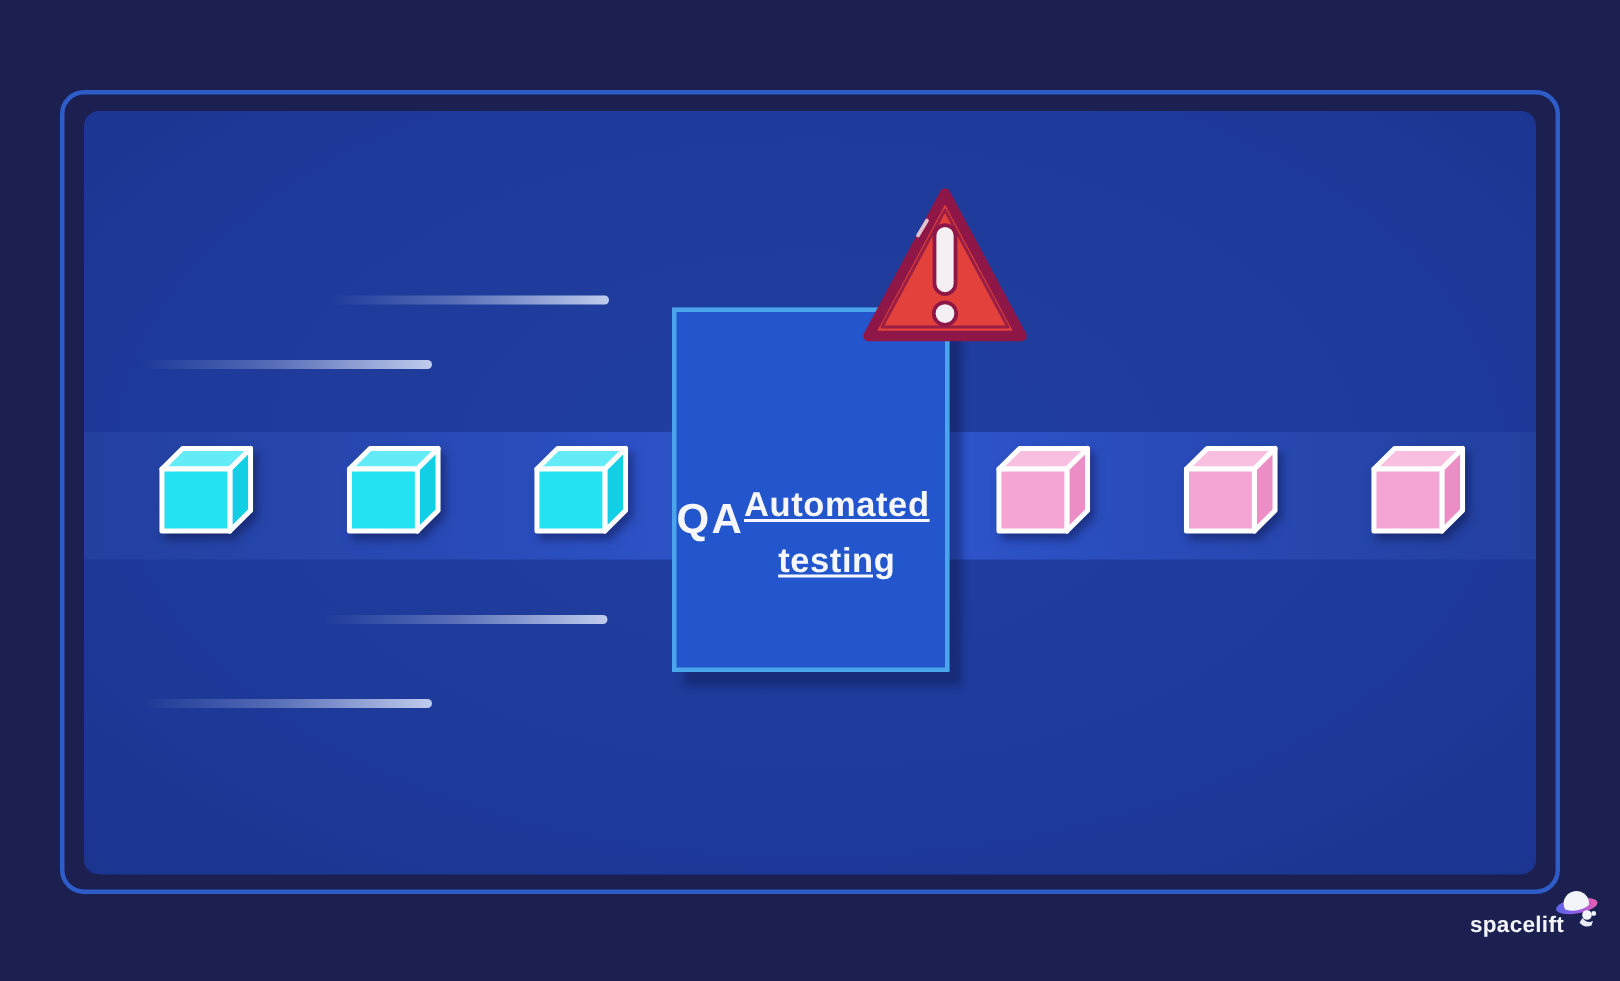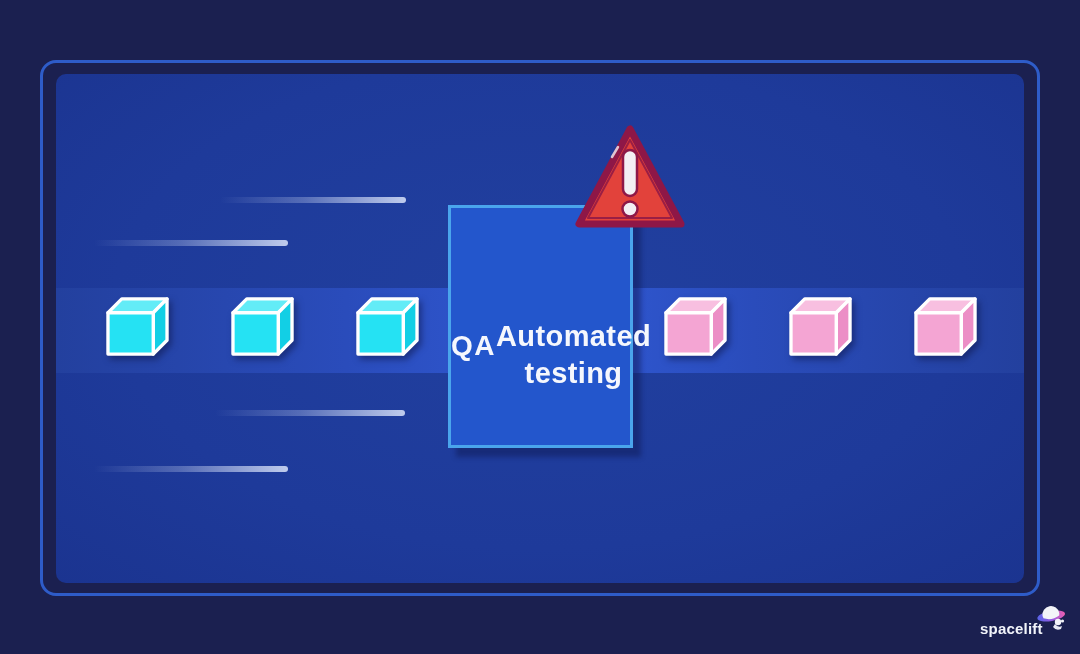--- a/index.html
+++ b/index.html
@@ -53,25 +53,25 @@
     display:flex;align-items:center;
     color:var(--text-white,#f5f7fd);
     z-index:3;
   }
   .qa-title{
     margin-top:38px;
     font-size:28px;font-weight:700;letter-spacing:1.5px;line-height:30px;
   }
   .qa-subtitle{
     margin-top:56px;text-align:center;
-    font-size:29px;font-weight:700;letter-spacing:0.4px;line-height:37px;
+    font-size:23px;font-weight:700;letter-spacing:0.4px;line-height:37px;text-decoration:underline;
   }
   .warning{position:absolute;left:512px;top:45px;z-index:4;}
   .logo{
-    position:absolute;left:978px;top:600px;width:95px;height:42px;z-index:5;
+    position:absolute;left:978px;top:588px;width:95px;height:42px;z-index:5;
   }
   .logo-text{
     position:absolute;left:2px;top:20px;
     color:#f2f4fa;font-size:15px;font-weight:700;letter-spacing:0.2px;
   }
   .logo-icon{position:absolute;left:57px;top:2px;}
 </style>
 </head>
 <body>
 

